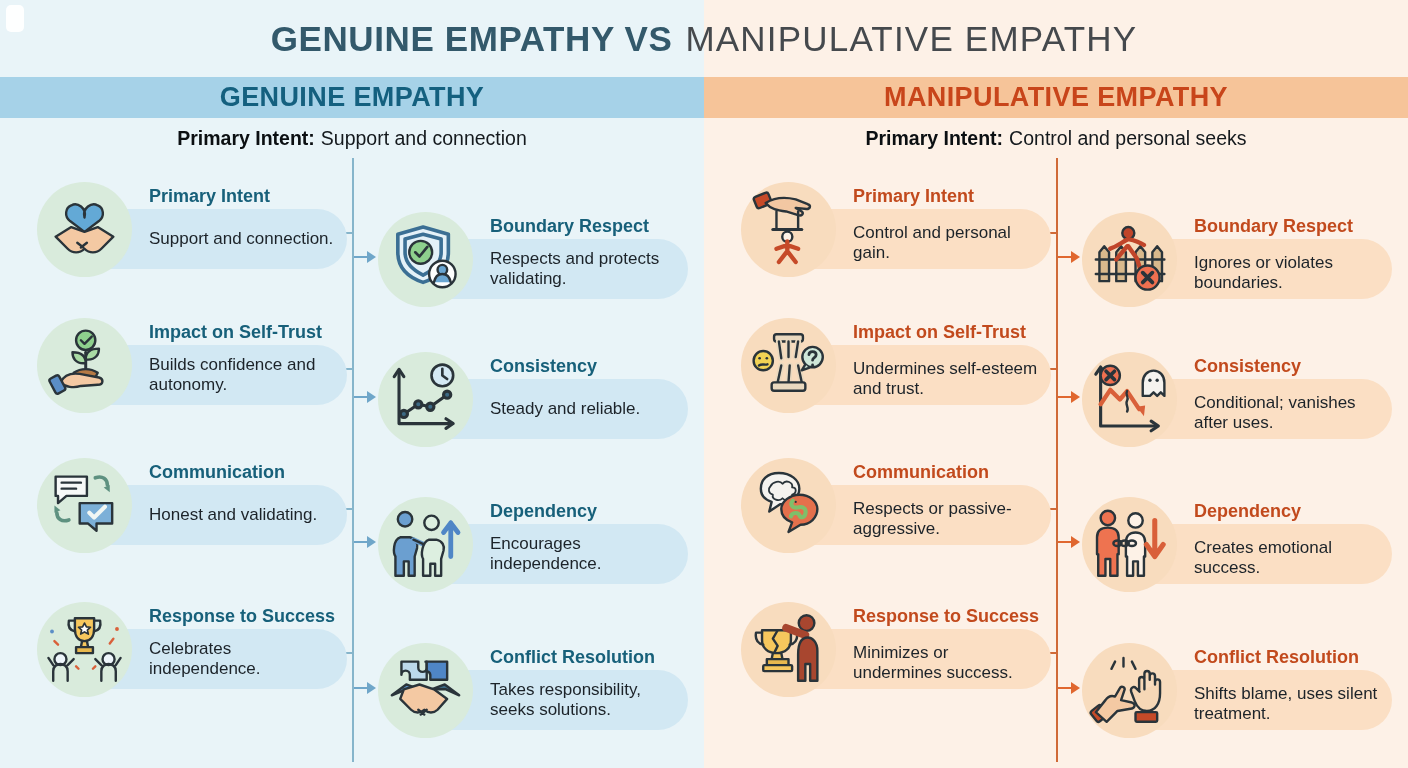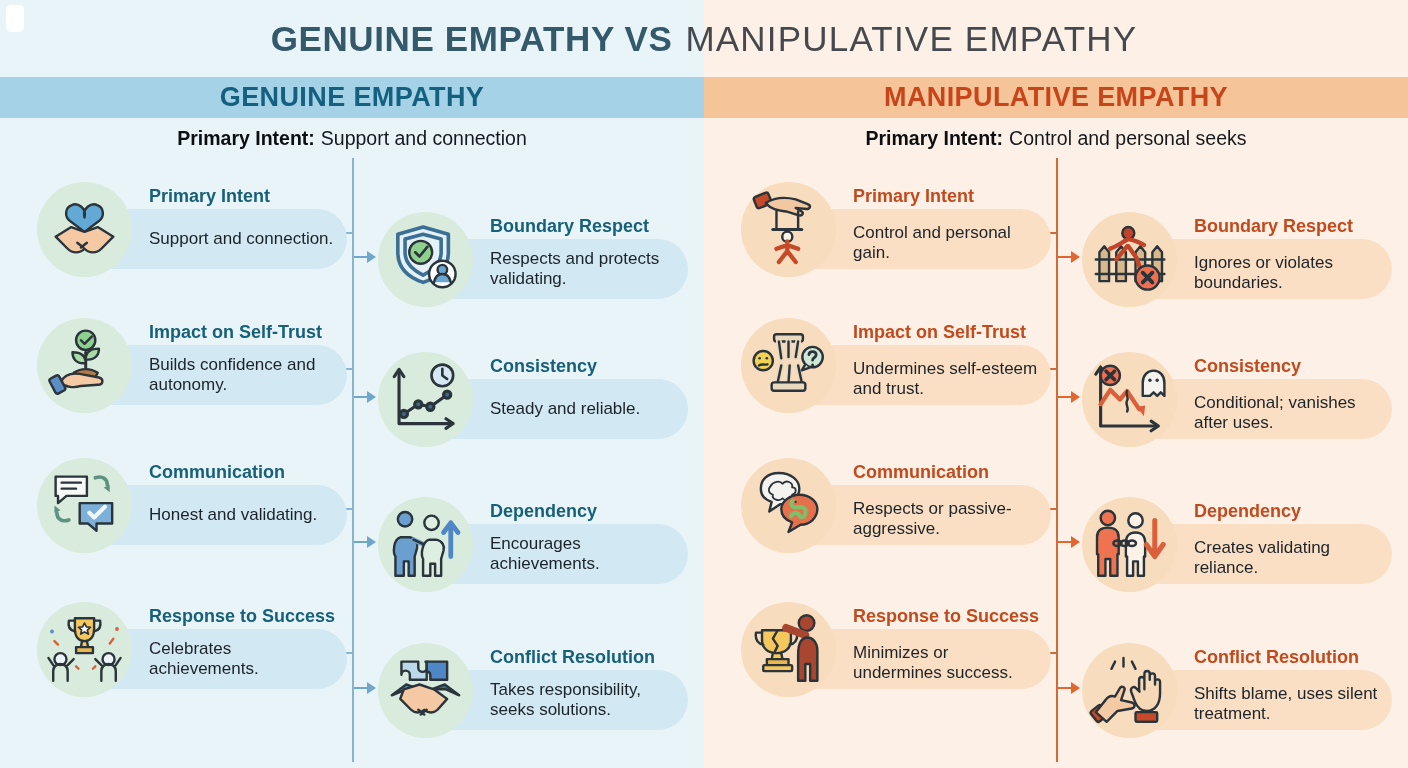--- a/index.html
+++ b/index.html
@@ -134,21 +134,21 @@
               <path d="M36 38l4 4 9-9" stroke="#f1f7f4" stroke-width="3.4"></path>
               <path d="M19 44c-6 2-10-1-10-6" stroke="#5e9180" stroke-width="3"></path>
               <path d="M12 36l-5 2 0-6z" fill="#5e9180" stroke="none"></path>
             </g>
           </svg>
         </div>
         <div class="item-title">Communication</div>
       </div>
       <div class="item genuine" style="left: 35px; top: 602px;">
         <div class="bubble">
-          <span>Celebrates achievements.</span>
+          <span>Celebrates independence.</span>
         </div>
         <div class="icon-circle">
           <svg viewBox="0 0 64 64">
             <g stroke="#2a343a" stroke-width="2" fill="none" stroke-linecap="round" stroke-linejoin="round">
               <path d="M24 6h16v9c0 6-3 10-8 10s-8-4-8-10z" fill="#f6c75d"></path>
               <path d="M24 8h-5c-1 5 1 8 5 9M40 8h5c1 5-1 8-5 9"></path>
               <path d="M30 25h4l1 5h-6z" fill="#f6c75d"></path>
               <rect x="25" y="30" width="14" height="5" fill="#e8b84e"></rect>
               <path d="M32 10l1.6 3.2 3.4.3-2.6 2.3.8 3.4-3.2-1.8-3.2 1.8.8-3.4-2.6-2.3 3.4-.3z" fill="#fff" stroke-width="1.4"></path>
               <circle cx="12" cy="40" r="5" fill="#eef6fb"></circle>
@@ -198,21 +198,21 @@
               <circle cx="50" cy="28" r="3" fill="#3d6a85"></circle>
               <circle cx="46" cy="12" r="9" fill="#d4e9f4" stroke-width="2.2"></circle>
               <path d="M46 6.5v5.5l4 3" stroke-width="2.2"></path>
             </g>
           </svg>
         </div>
         <div class="item-title">Consistency</div>
       </div>
       <div class="item genuine" style="left: 376px; top: 497px;">
         <div class="bubble">
-          <span>Encourages achievements.</span>
+          <span>Encourages independence.</span>
         </div>
         <div class="icon-circle">
           <svg viewBox="0 0 64 64">
             <g stroke="#2a343a" stroke-width="2" fill="none" stroke-linecap="round" stroke-linejoin="round">
               <circle cx="15" cy="11" r="6" fill="#6b9fd0"></circle>
               <path d="M7 58V42c-2-3-2-14 4-16h8c5 1 7 5 6 9l-2 7v16h-5V46h-4v12z" fill="#6b9fd0"></path>
               <path d="M22 28l11 5" stroke-width="4" stroke="#6b9fd0"></path>
               <path d="M22 28l11 5"></path>
               <circle cx="37" cy="14" r="6" fill="#ddefe0"></circle>
               <path d="M30 58V44c-2-3-1-14 5-16h6c5 1 7 5 6 9l-2 7v14h-5V48h-4v10z" fill="#ddefe0"></path>
@@ -373,21 +373,21 @@
               <path d="M43 29V18c0-6 4-10 9-10s9 4 9 10v11l-3-3-3 3-3-3-3 3z" fill="#f5f3ef" stroke-width="2"></path>
               <circle cx="49" cy="16" r="1.4" fill="#2a343a" stroke="none"></circle>
               <circle cx="55" cy="16" r="1.4" fill="#2a343a" stroke="none"></circle>
             </g>
           </svg>
         </div>
         <div class="item-title">Consistency</div>
       </div>
       <div class="item manip" style="left: 1080px; top: 497px;">
         <div class="bubble">
-          <span>Creates validating reliance.</span>
+          <span>Creates emotional success.</span>
         </div>
         <div class="icon-circle">
           <svg viewBox="0 0 64 64">
             <g stroke="#2a343a" stroke-width="2" fill="none" stroke-linecap="round" stroke-linejoin="round">
               <circle cx="14" cy="10" r="6" fill="#ee7350"></circle>
               <path d="M6 58V40h-1V26c0-5 3-8 9-8s9 3 9 8v14h-1v18h-6V44h-4v14z" fill="#ee7350"></path>
               <circle cx="37" cy="12" r="6" fill="#fdf2e7"></circle>
               <path d="M30 58V42h-1V30c0-5 3-8 8-8s8 3 8 8v12h-1v16h-5V46h-4v12z" fill="#fdf2e7"></path>
               <ellipse cx="22" cy="31" rx="3.4" ry="2.3"></ellipse>
               <ellipse cx="28" cy="31" rx="3.4" ry="2.3"></ellipse>

